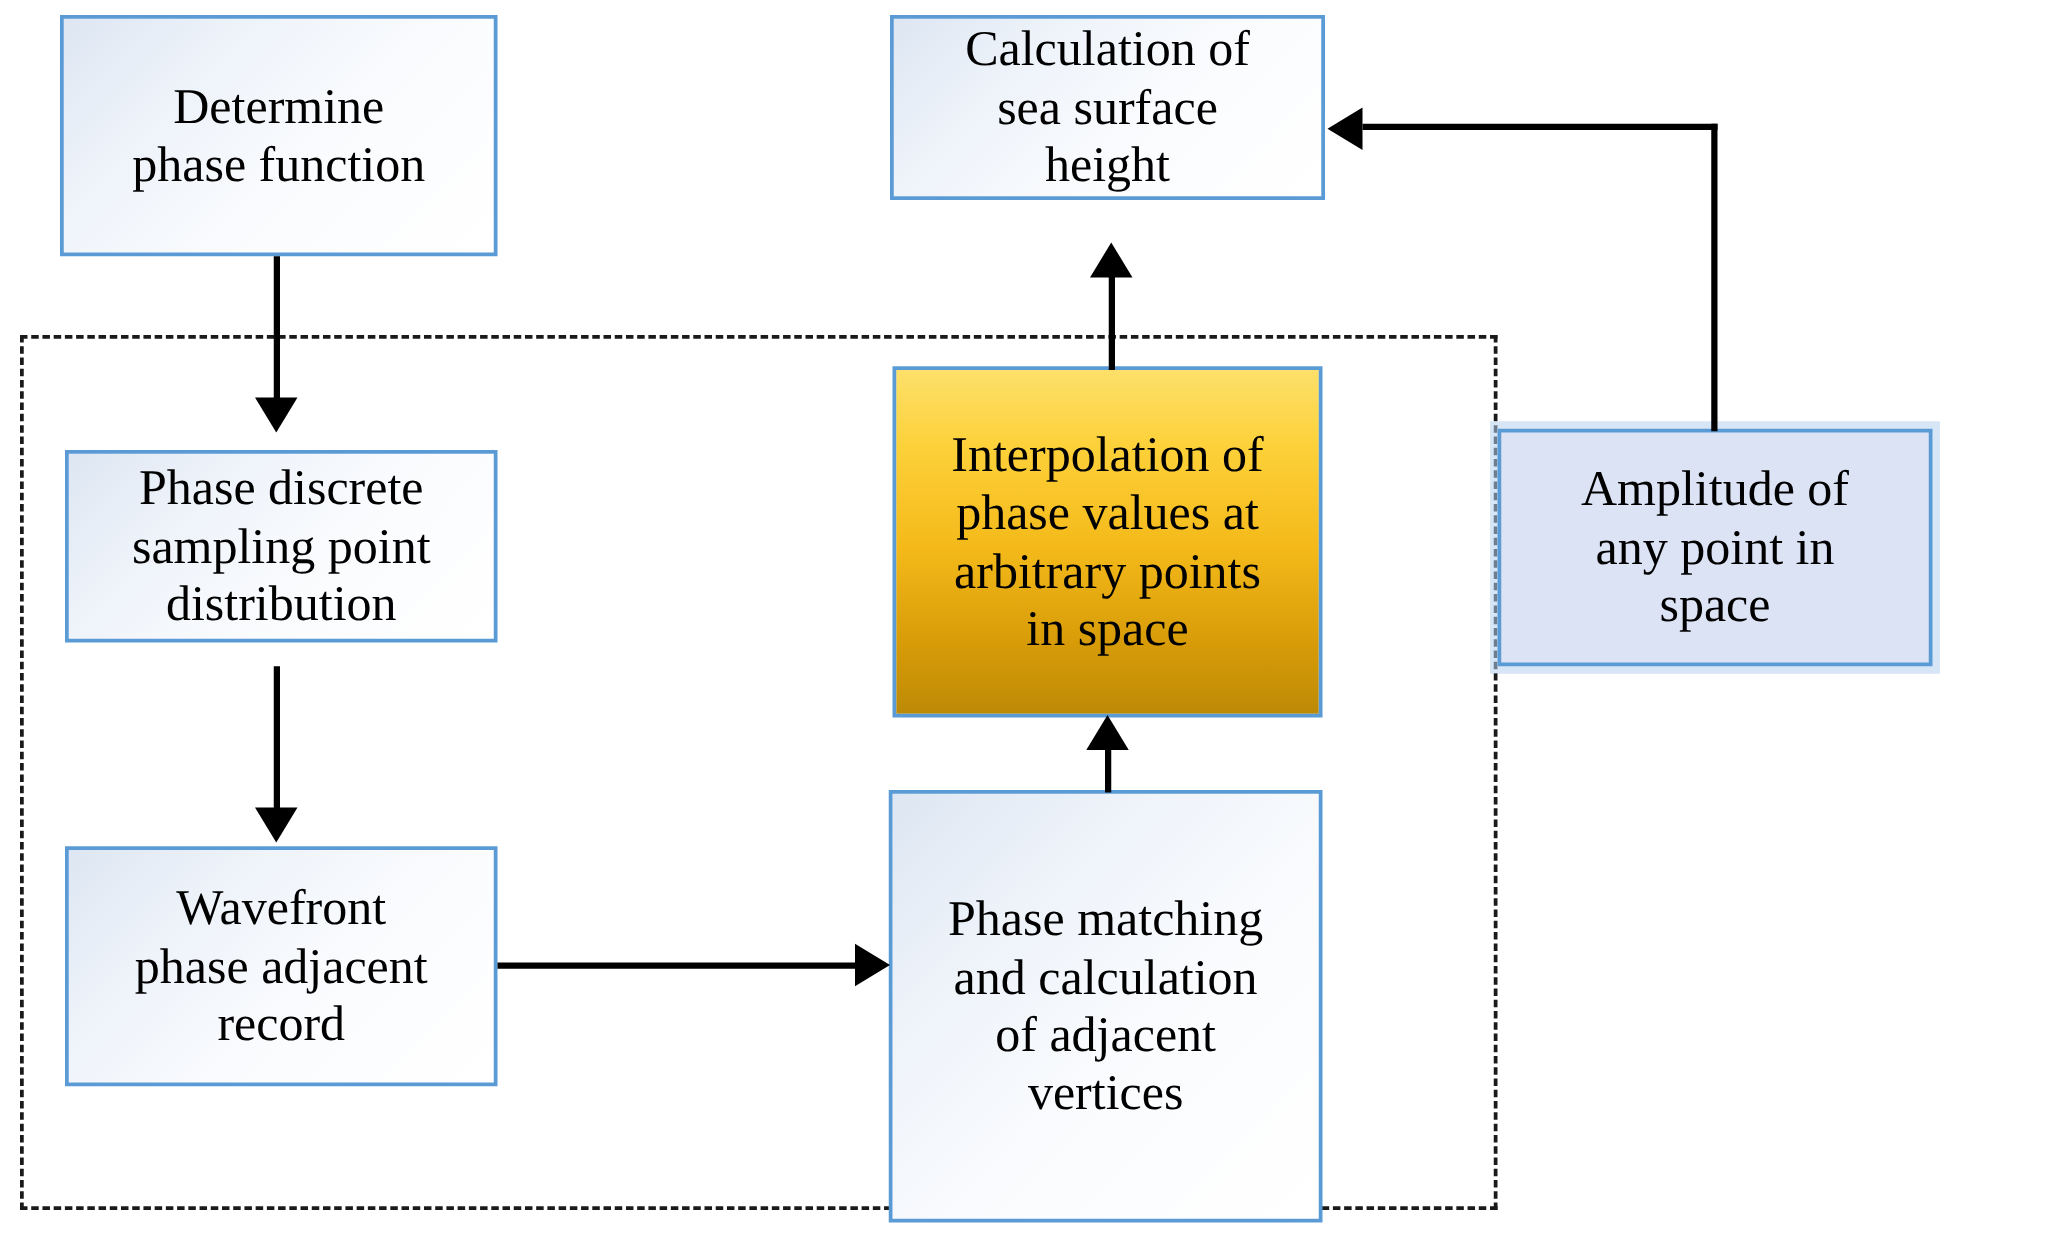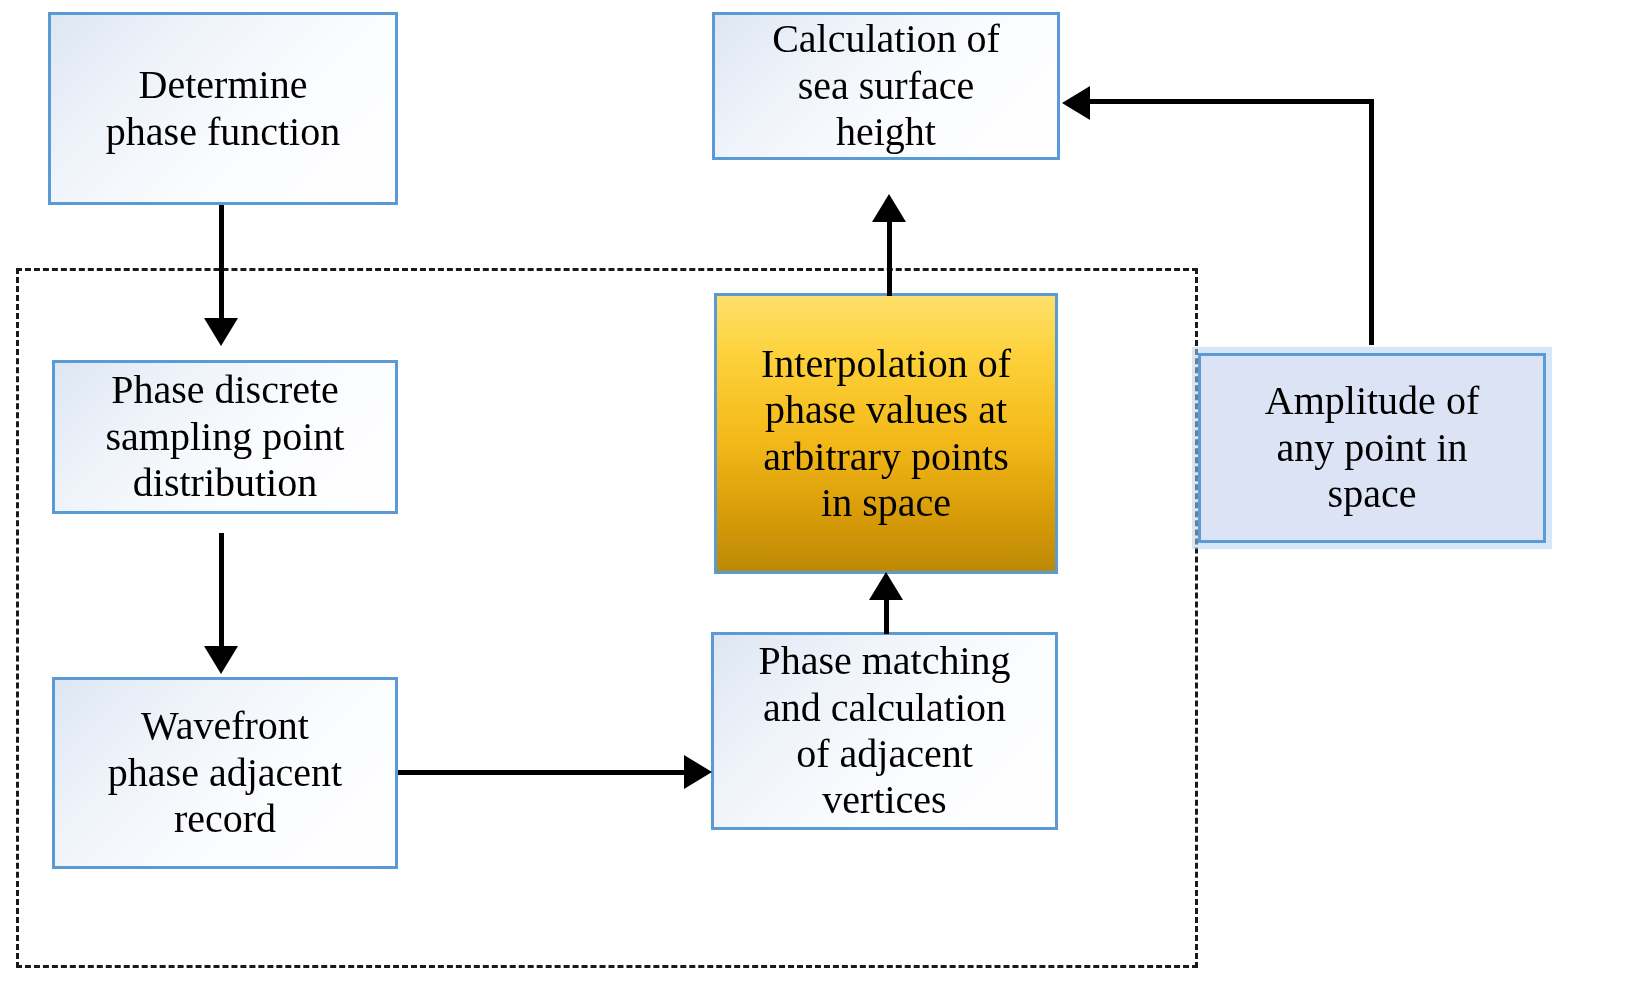--- a/index.html
+++ b/index.html
@@ -120,33 +120,33 @@
 distribution</span>
   </div>
 
   <div class="node highlight" style="left:714px; top:293px; width:344px; height:281px; font-size:40px;">
     <span class="label">Interpolation of
 phase values at
 arbitrary points
 in space</span>
   </div>
 
-  <div class="node solidblue" style="left:1198px; top:353px; width:348px; height:190px; font-size:40px;">
+  <div class="node solidblue" style="left:1198px; top:343px; width:348px; height:190px; font-size:40px;">
     <span class="label">Amplitude of
 any point in
 space</span>
   </div>
 
   <div class="node plain" style="left:52px; top:677px; width:346px; height:192px; font-size:40px;">
     <span class="label">Wavefront
 phase adjacent
 record</span>
   </div>
 
-  <div class="node plain" style="left:711px; top:632px; width:347px; height:198px; font-size:40px;">
+  <div class="node plain" style="left:711px; top:632px; width:347px; height:346px; font-size:40px;">
     <span class="label">Phase matching
 and calculation
 of adjacent
 vertices</span>
   </div>
 
   <div class="conn v" style="left:219px; top:205px; height:116px;"></div>
   <div class="arrowhead down" style="left:204px; top:318px;"></div>
 
   <div class="conn v" style="left:219px; top:533px; height:116px;"></div>

